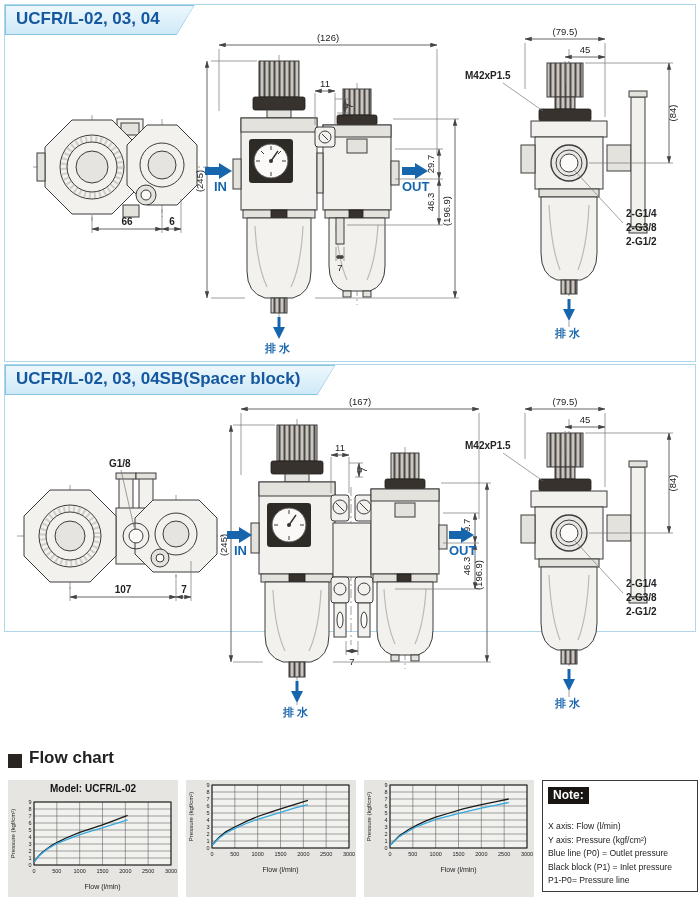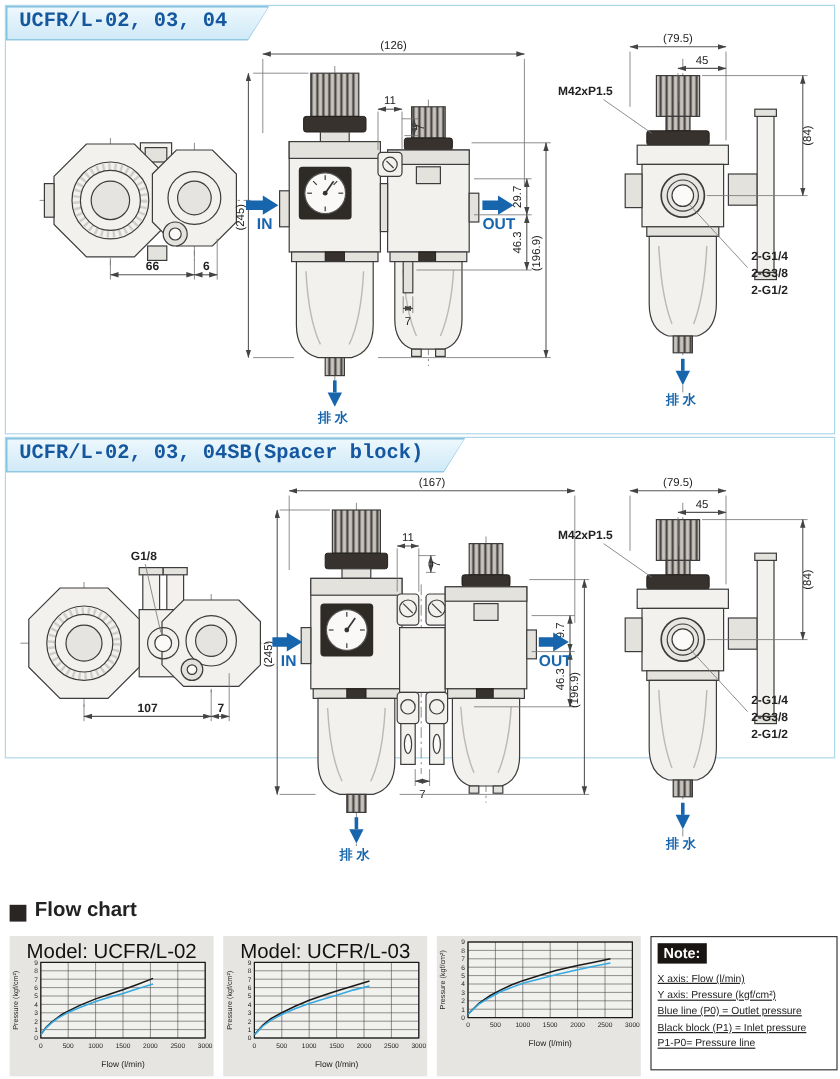--- a/index.html
+++ b/index.html
@@ -2,47 +2,47 @@
 <html><head>
 <meta charset="utf-8">
 <style>
   * { margin:0; padding:0; box-sizing:border-box; }
   body { font-family:"Liberation Sans", sans-serif; background:#fff; }
   .page { position:relative; width:700px; height:899px; background:#fff; overflow:hidden; }
   .sec { position:absolute; left:4px; width:692px; border:1px solid #aed7ea; background:#fff; }
   .sec1 { top:4px; height:358px; }
   .sec2 { top:364px; height:268px; }
   .tab { position:absolute; top:0; left:0; clip-path:polygon(0 0,100% 0,calc(100% - 18px) 100%,0 100%);
-         background:#86c3e0; padding:1px;font-family:Liberation Mono, monospace; }
+         background:#86c3e0; padding:1px; }
   .tab-inner { clip-path:polygon(0 0,100% 0,calc(100% - 17px) 100%,0 100%);
          background:linear-gradient(180deg,#edf8fd 0%,#cfe9f7 100%);
          padding:3px 34px 5px 10px; font-weight:bold; font-size:17px; color:#1558a0; white-space:nowrap; }
   .draw { position:absolute; }
   svg { display:block; overflow:visible; }
   .ln   { stroke:#3c3c3c; stroke-width:1; fill:none; }
   .part { fill:#f2f1ee; stroke:#3c3c3c; stroke-width:1; }
   .part2{ fill:#e4e2dd; stroke:#3c3c3c; stroke-width:1; }
   .dark { fill:#37322d; stroke:#1f1c19; stroke-width:0.8; }
   .dim  { stroke:#555; stroke-width:0.9; fill:none; }
   .ext  { stroke:#777; stroke-width:0.7; fill:none; }
   .cl   { stroke:#888; stroke-width:0.8; fill:none; stroke-dasharray:9 3 2 3; }
   .streak { stroke:#bcbab5; stroke-width:1.2; fill:none; }
   text.dimt { font-family:"Liberation Sans",sans-serif; font-size:9.5px; fill:#222; }
   text.dimb { font-family:"Liberation Sans",sans-serif; font-size:10px; font-weight:bold; fill:#222; }
   text.blue { font-family:"Liberation Sans",sans-serif; font-weight:bold; fill:#1766ad; }
   .flow-heading { position:absolute; left:8px; top:748px; font-size:17px; font-weight:bold; color:#222;
                   display:flex; align-items:flex-end; gap:7px; }
   .flow-heading .sq { width:14px; height:14px; background:#2a2523; display:inline-block; }
   .panel { position:absolute; top:780px; width:170px; height:117px; background:#e6e5e2; }
-  .panel .ct { text-align:center; font-size:17px; font-weight:normal; color:#111; padding-top:3px; height:17px; }
+  .panel .ct { text-align:center; font-size:10px; font-weight:bold; color:#111; padding-top:3px; height:17px; }
   .notebox { position:absolute; top:780px; left:542px; width:156px; height:112px;
              border:1px solid #3a3a3a; background:#fff; padding:4px 5px; }
   .notebox .nt { display:inline-block; background:#181512; color:#fff; font-weight:bold;
-                 font-size:12px; padding:1px 5px 2px 5px; margin-bottom:6px; }
-  .notebox .nl { font-size:8.6px; color:#222; line-height:13.5px; white-space:nowrap;text-decoration:underline; }
+                 font-size:12px; padding:1px 5px 2px 5px; margin-bottom:16px; }
+  .notebox .nl { font-size:8.6px; color:#222; line-height:13.5px; white-space:nowrap; }
 </style>
 </head>
 <body>
 
 <div class="page">
 
   <div class="sec sec1">
     <div class="tab">
       <div class="tab-inner">UCFR/L-02, 03, 04</div>
     </div>
@@ -471,21 +471,20 @@
           <text x="23.5" y="7" text-anchor="end" font-size="5.5" fill="#222" font-family="&quot;Liberation Sans&quot;,sans-serif">9</text>
           <rect x="26" y="5" width="137" height="63" fill="none" stroke="#1a1a1a" stroke-width="1"></rect>
           <polyline points="26.0,65.2 30.6,58.9 35.1,54.7 39.7,51.2 44.3,48.0 48.8,45.6 58.0,41.0 71.7,35.4 83.1,31.6 94.5,27.8 105.9,23.6 119.6,18.3" fill="none" stroke="#1a1a1a" stroke-width="1.3"></polyline>
           <polyline points="26.0,65.2 30.6,59.3 35.1,55.4 39.7,51.9 44.3,49.1 48.8,46.7 58.0,42.8 71.7,37.6 83.1,34.1 94.5,30.9 105.9,27.1 119.6,22.9" fill="none" stroke="#36a9e1" stroke-width="1.3"></polyline>
           <text x="7" y="36.5" text-anchor="middle" font-size="6" fill="#222" font-family="&quot;Liberation Sans&quot;,sans-serif" transform="rotate(-90 7 36.5)">Pressure (kgf/cm²)</text>
           <text x="94.5" y="92" text-anchor="middle" font-size="7" fill="#222" font-family="&quot;Liberation Sans&quot;,sans-serif">Flow (l/min)</text>
         </svg>
       </div>
   </div>
   <div class="panel" style="left:186px;">
-    <div class="ct">Model: UCFR/L-03</div>
     <div class="chart-area">
         <svg width="170" height="98" viewBox="0 0 170 98">
           <rect x="26" y="5" width="137" height="63" fill="#f1f1ee"></rect>
           <line x1="26" y1="5" x2="26" y2="68" stroke="#4a4a4a" stroke-width="0.5"></line>
           <text x="26" y="76" text-anchor="middle" font-size="5.5" fill="#222" font-family="&quot;Liberation Sans&quot;,sans-serif">0</text>
           <line x1="48.83333333333333" y1="5" x2="48.83333333333333" y2="68" stroke="#4a4a4a" stroke-width="0.5"></line>
           <text x="48.83333333333333" y="76" text-anchor="middle" font-size="5.5" fill="#222" font-family="&quot;Liberation Sans&quot;,sans-serif">500</text>
           <line x1="71.66666666666666" y1="5" x2="71.66666666666666" y2="68" stroke="#4a4a4a" stroke-width="0.5"></line>
           <text x="71.66666666666666" y="76" text-anchor="middle" font-size="5.5" fill="#222" font-family="&quot;Liberation Sans&quot;,sans-serif">1000</text>
           <line x1="94.5" y1="5" x2="94.5" y2="68" stroke="#4a4a4a" stroke-width="0.5"></line>

